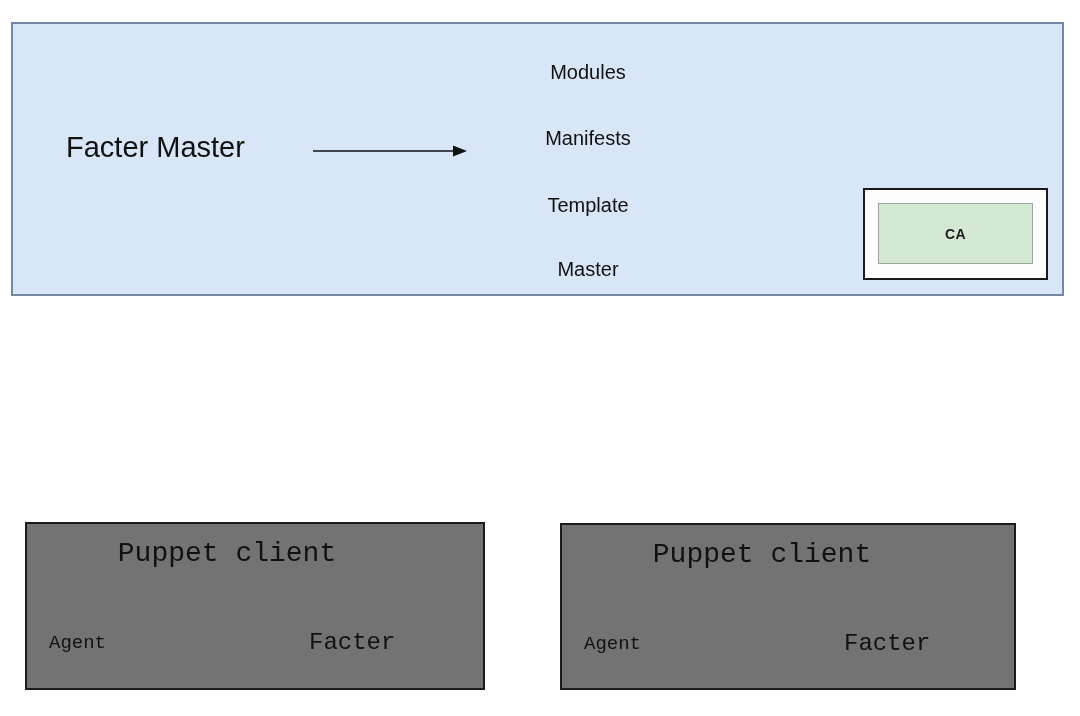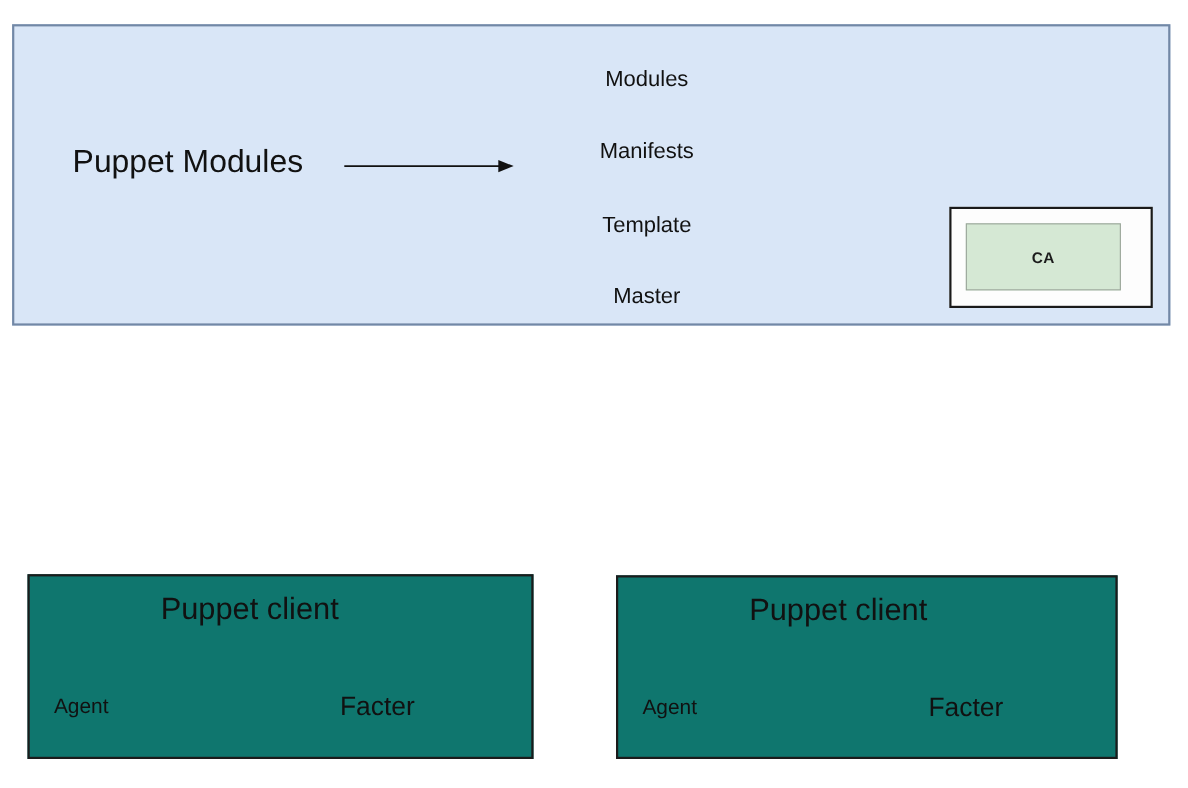--- a/index.html
+++ b/index.html
@@ -65,40 +65,41 @@
     width: 185px;
     height: 92px;
     box-sizing: border-box;
     background: #fdfdfd;
     border: 2px solid #1a1a1a;
   }
   .ca-inner {
     position: absolute;
     left: 13px;
     top: 13px;
-    width: 141px;
+    width: 155px;
     height: 61px;
     box-sizing: border-box;
     background: #d5e8d4;
     border: 1px solid #9aa59a;
     display: flex;
     align-items: center;
     justify-content: center;
     font-size: 14px;
     font-weight: 600;
     letter-spacing: 0.5px;
     color: #1b1b1b;
   }
 
   
   .client {
     position: absolute;
     box-sizing: border-box;
-    background: #0f766e;
+    background: #737373;
     border: 2.5px solid #1b1b1b;
+    font-family: Liberation Mono, monospace;
   }
   .client-left  { left: 25px;  top: 522px; width: 460px; height: 168px; }
   .client-right { left: 560px; top: 523px; width: 456px; height: 167px; }
   .client-title {
     position: absolute;
     left: 200px;
     top: 13px;
     transform: translateX(-50%);
     font-size: 28px;
     line-height: 34px;
@@ -120,21 +121,21 @@
     line-height: 36px;
     white-space: nowrap;
   }
 </style>
 </head>
 <body>
 
 <div class="canvas">
 
   <div class="master-box">
-    <div class="master-label">Puppet Modules</div>
+    <div class="master-label">Facter Master</div>
 
     <svg class="master-arrow" viewBox="0 0 160 20" xmlns="http://www.w3.org/2000/svg">
       <line x1="2" y1="10" x2="146" y2="10" stroke="#111111" stroke-width="1.6"></line>
       <path d="M156,10 L142,4.5 L142,15.5 Z" fill="#111111"></path>
     </svg>
 
     <div class="service service-0">Modules</div>
     <div class="service service-2">Template</div>
     <div class="service service-1">Manifests</div>
     <div class="service service-3">Master</div>

